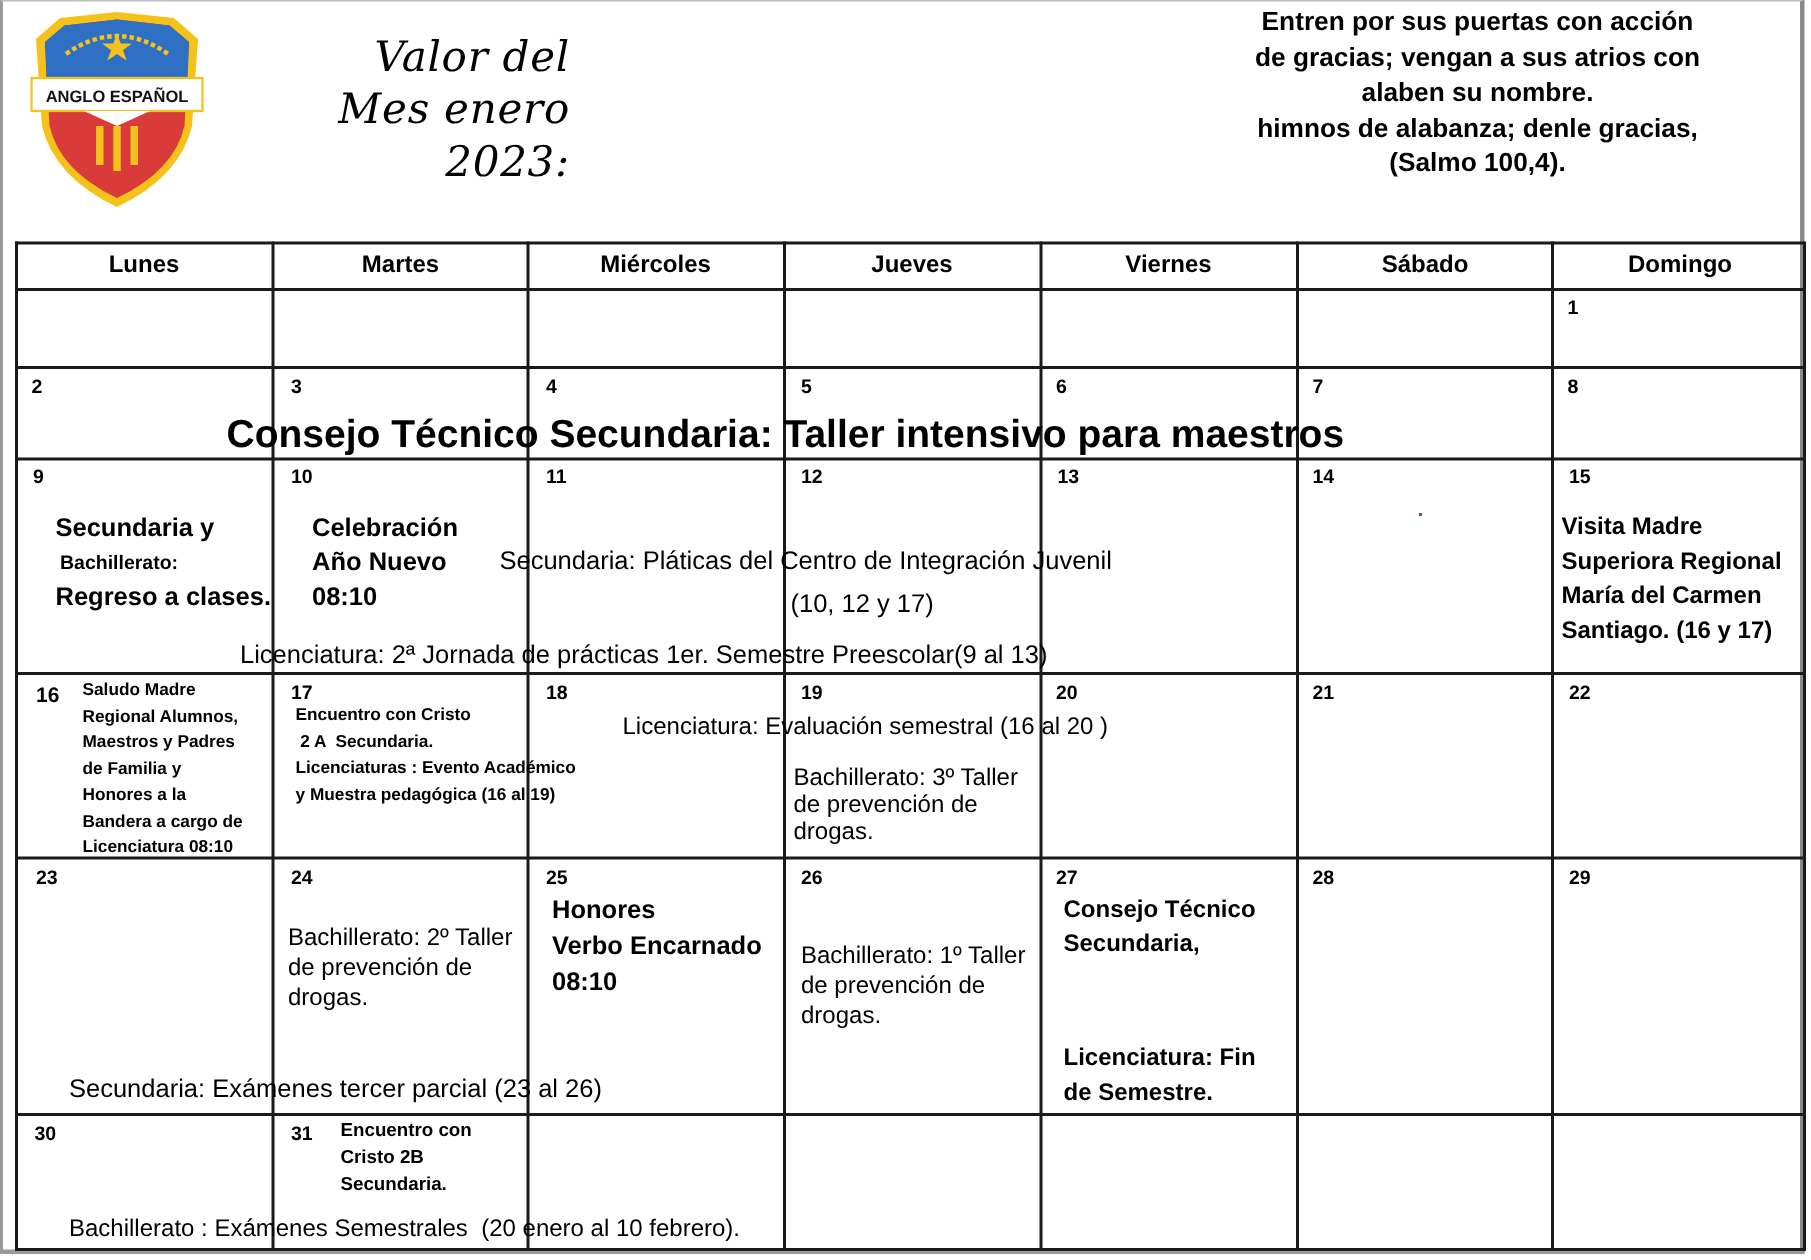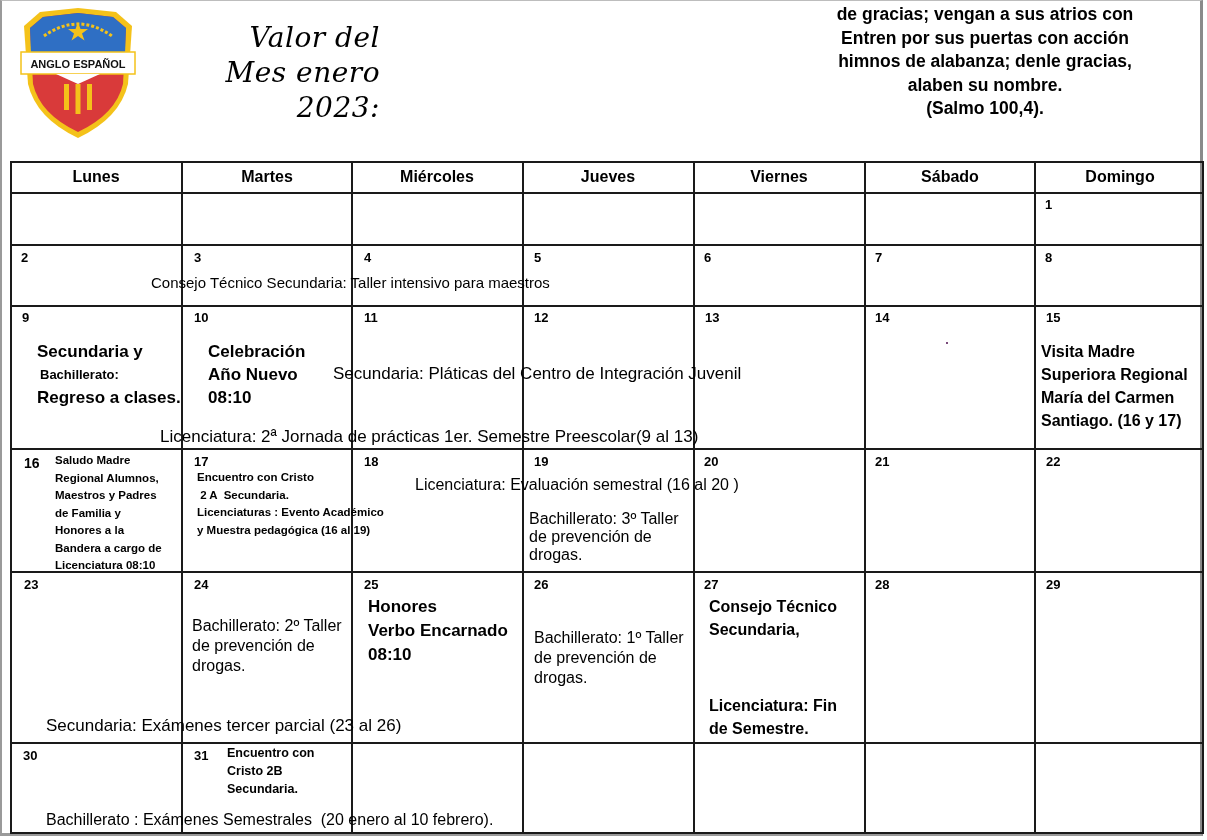--- a/index.html
+++ b/index.html
@@ -6,21 +6,21 @@
   body { width:1207px; height:840px; position:relative; overflow:hidden; font-family:"Liberation Sans", sans-serif; color:#000; }
   .frame { position:absolute; left:0; top:0; width:1203px; height:836px; border-top:1px solid #bdbdbd; border-left:2px solid #9a9a9a; border-right:3px solid #8a8a8a; border-bottom:3px solid #9a9a9a; box-sizing:border-box; }
   .logo { position:absolute; left:16px; top:6px; width:124px; height:136px; }
   .title { position:absolute; left:150px; top:20px; width:230px; text-align:right; font-family:"DejaVu Serif", serif; font-style:italic; font-size:28px; line-height:35px; letter-spacing:0.5px; }
   .psalm { position:absolute; left:800px; top:3px; width:370px; text-align:center; font-family:"Liberation Sans", sans-serif; font-weight:bold; font-size:17.5px; line-height:23.5px; }
   .hline { position:absolute; left:10px; width:1193px; height:2px; background:#1a1a1a; }
   .vline { position:absolute; width:2px; background:#1a1a1a; top:161px; height:673px; }
   .hdr { position:absolute; top:163px; height:30px; line-height:28px; text-align:center; font-weight:bold; font-size:16px; width:170px; }
   .dn { position:absolute; font-weight:bold; font-size:13px; line-height:14px; }
   .ev { position:absolute; white-space:nowrap; }
-  .big { font-size:15px; }
+  .big { font-size:26px;font-weight:bold; }
   .mid { font-size:17px; }
   .b { font-weight:bold; }
   .xs { font-size:16px; line-height:18px; }
   .dot { position:absolute; left:946px; top:342px; width:2px; height:2px; background:#7a4a7a; }
   .pre { white-space:pre; }
 </style>
 </head>
 <body>
 
 <div class="frame"></div>
@@ -40,24 +40,24 @@
     <text x="62" y="62" text-anchor="middle" font-family="Liberation Sans, sans-serif" font-weight="bold" font-size="11" fill="#111">ANGLO ESPAÑOL</text>
   </svg>
 </div>
 
 <div class="title">
   <div>Valor del</div>
   <div>Mes enero 2023:</div>
 </div>
 
 <div class="psalm">
+  <div>Entren por sus puertas con acción</div>
   <div>de gracias; vengan a sus atrios con</div>
-  <div>Entren por sus puertas con acción</div>
+  <div>alaben su nombre.</div>
   <div>himnos de alabanza; denle gracias,</div>
-  <div>alaben su nombre.</div>
   <div>(Salmo 100,4).</div>
 </div>
 
 <div>
   <div class="hline" style="top:161px"></div>
   <div class="hline" style="top:192px"></div>
   <div class="hline" style="top:244px"></div>
   <div class="hline" style="top:305px"></div>
   <div class="hline" style="top:448px"></div>
   <div class="hline" style="top:571px"></div>
@@ -127,20 +127,21 @@
 </div>
 
 <div class="ev b mid" style="left:208px;top:340px;line-height:23px">
   <div>Celebración</div>
   <div>Año Nuevo</div>
   <div>08:10</div>
 </div>
 
 <div class="ev mid" style="left:333px;top:359px;line-height:29px">
   <div>Secundaria: Pláticas del Centro de Integración Juvenil</div>
+  <div style="padding-left:194px">(10, 12 y 17)</div>
 </div>
 
 <div class="ev mid" style="left:160px;top:427px">Licenciatura: 2ª Jornada de prácticas 1er. Semestre Preescolar(9 al 13)</div>
 
 <div class="dot"></div>
 
 <div class="ev b" style="left:1041px;top:340px;font-size:16px;line-height:23px">
   <div>Visita Madre</div>
   <div>Superiora Regional</div>
   <div>María del Carmen</div>

